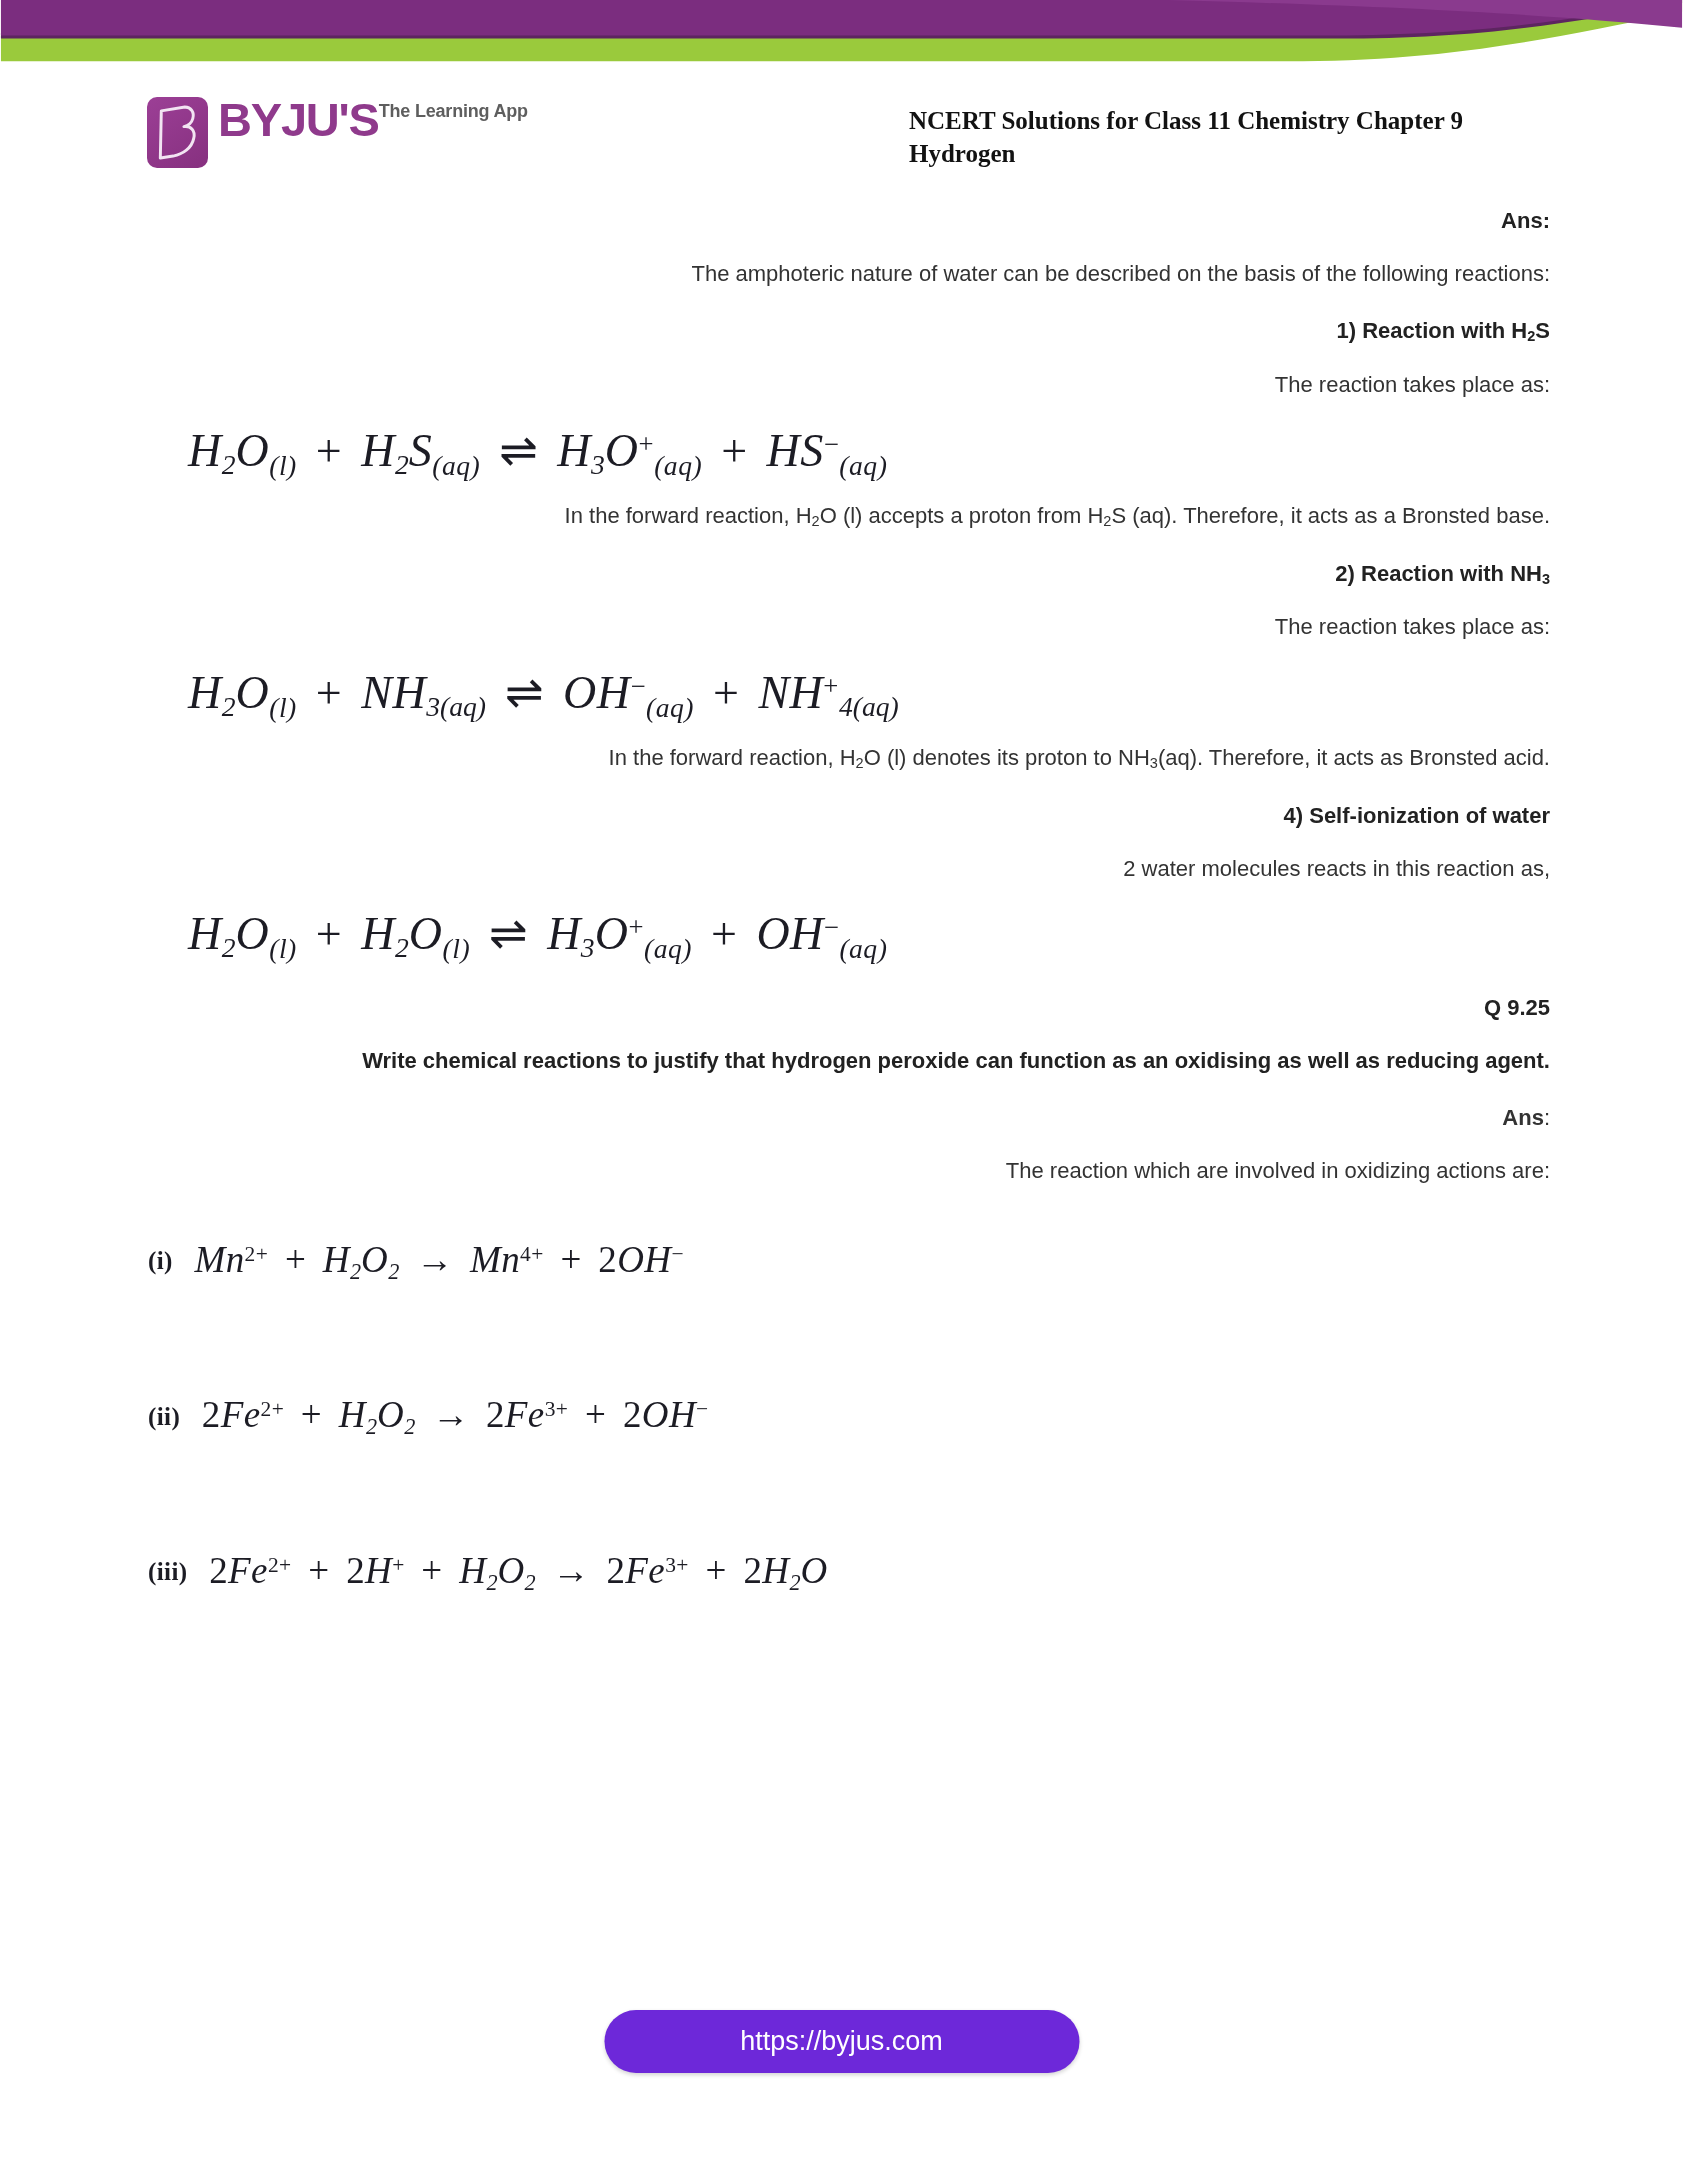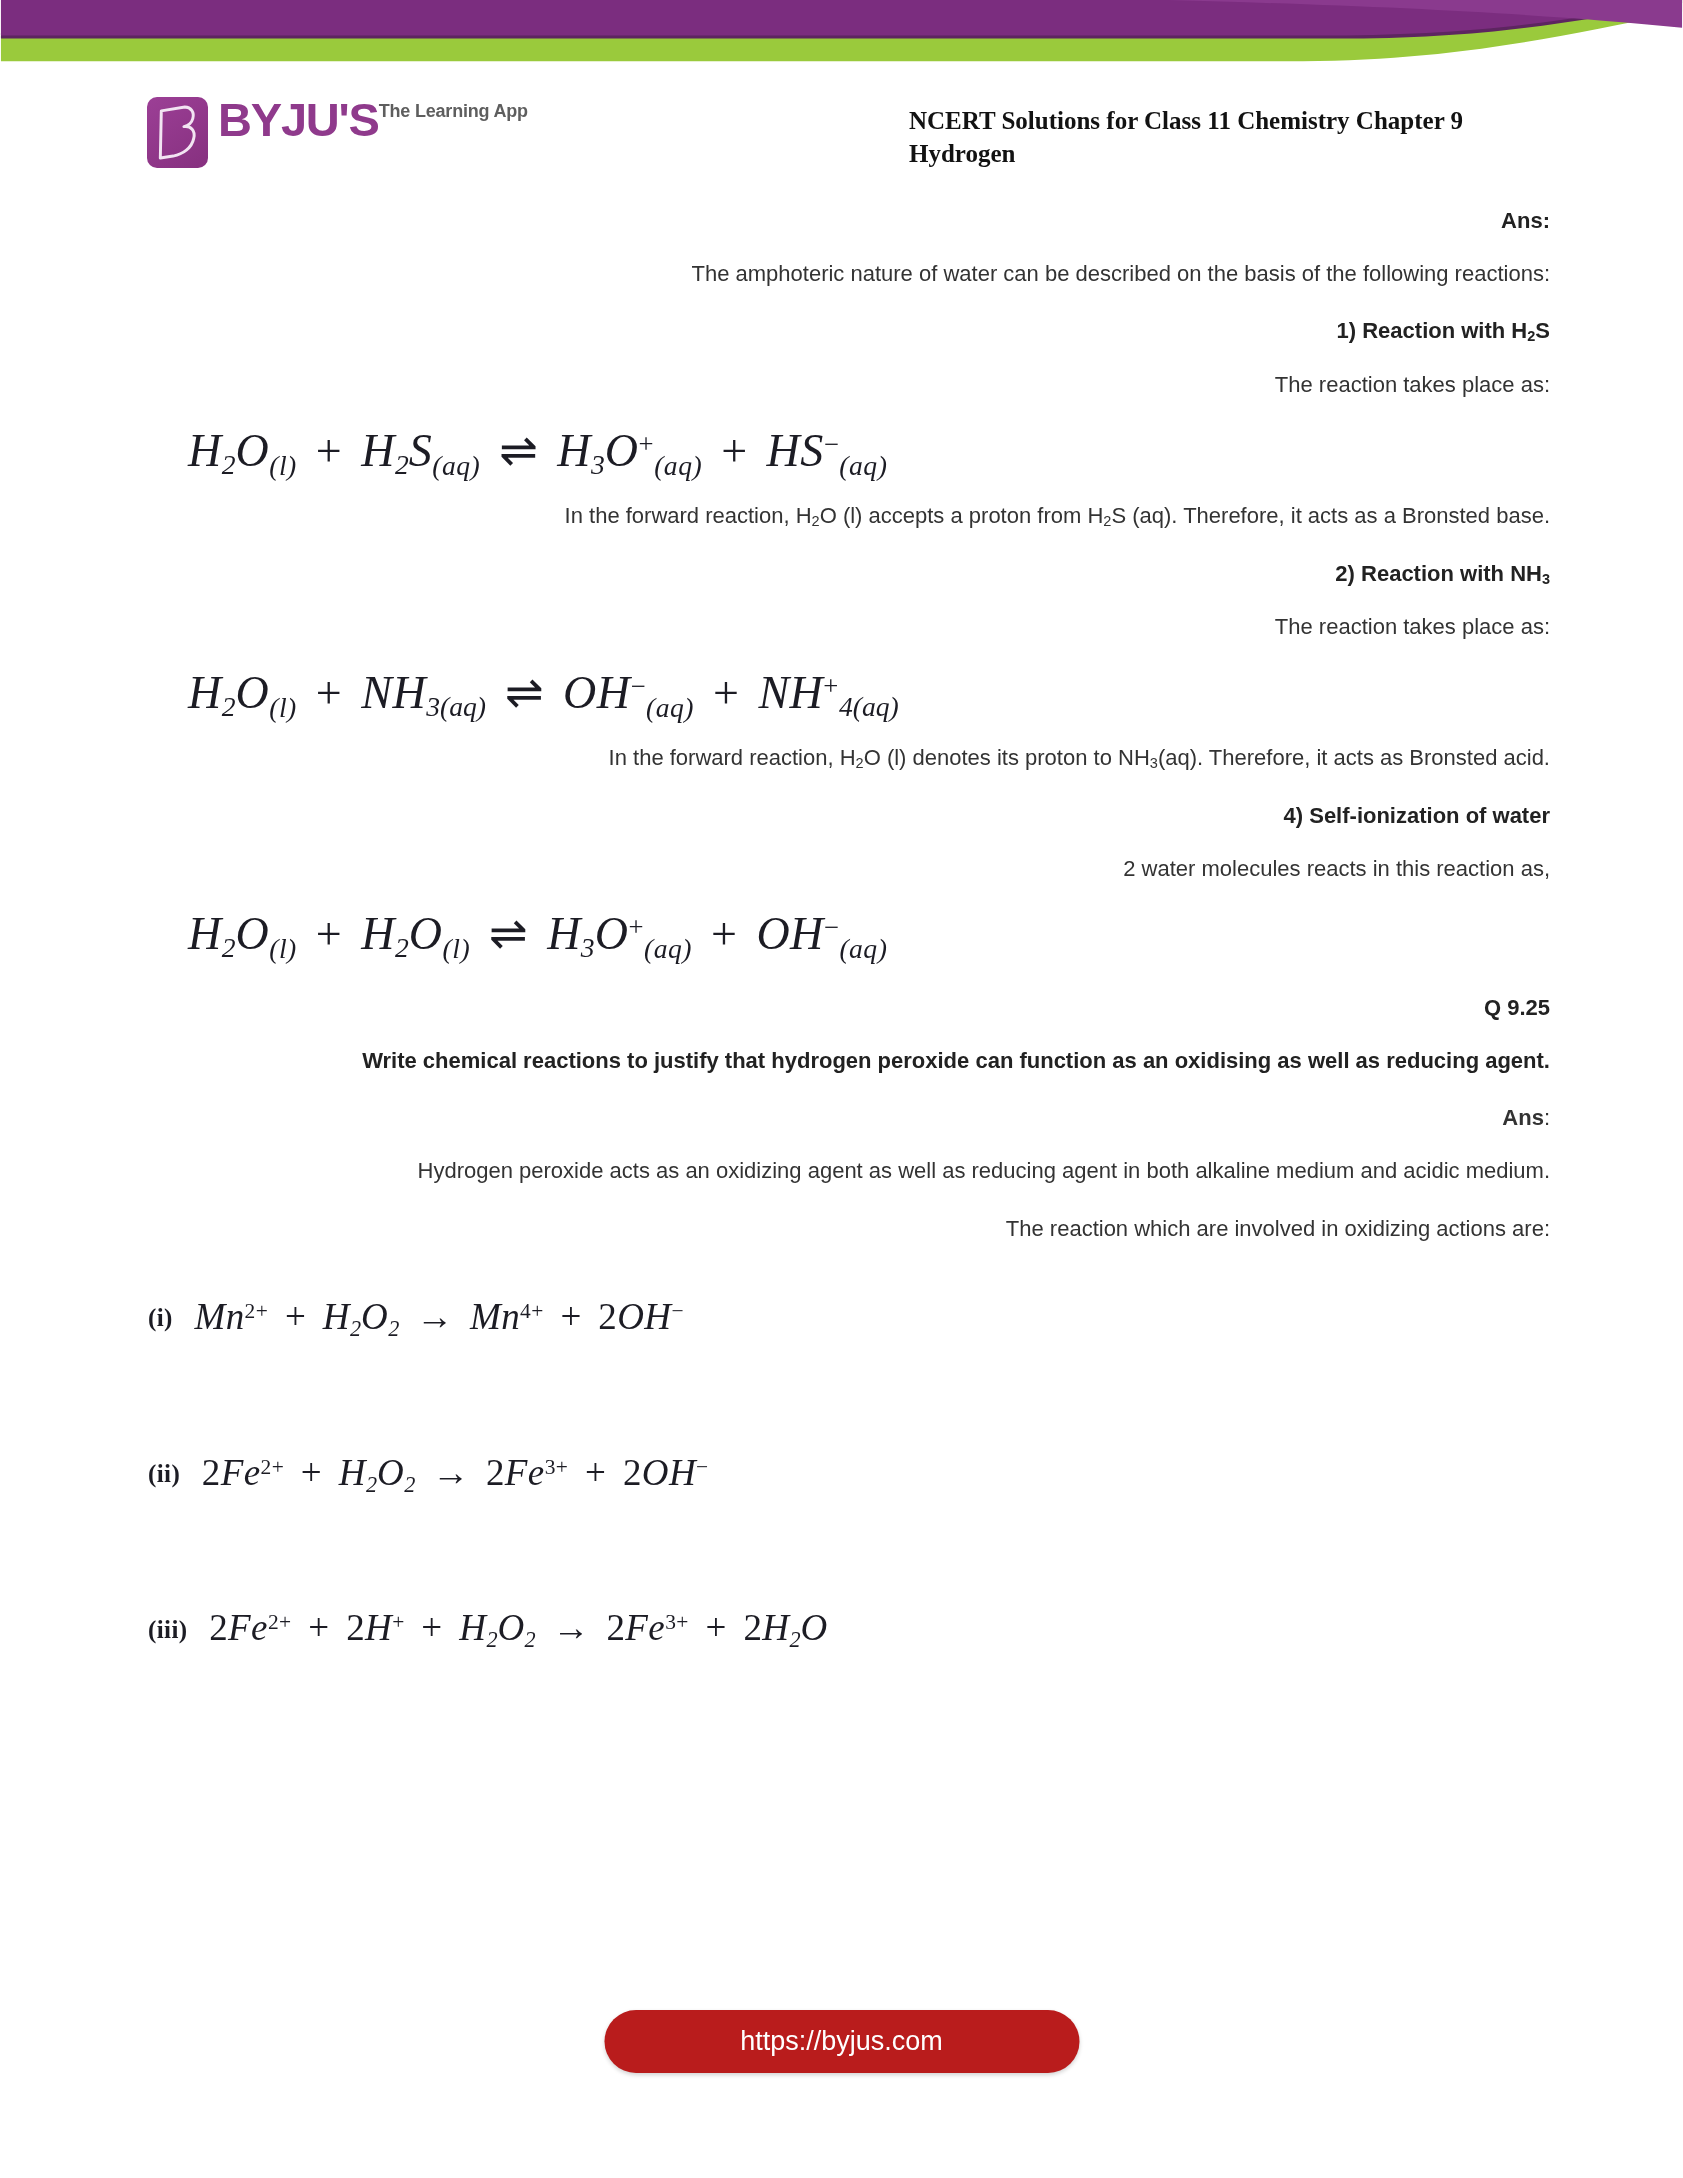--- a/index.html
+++ b/index.html
@@ -163,21 +163,21 @@
 
   
   .footer-pill {
     position: absolute;
     left: 50%;
     transform: translateX(-50%);
     top: 2010px;
     min-width: 475px;
     padding: 16px 40px;
     border-radius: 34px;
-    background: #b91c1c;
+    background: #6d28d9;
     color: #ffffff;
     font-size: 27px;
     text-align: center;
     font-family: "Liberation Sans", sans-serif;
     box-shadow: 0 2px 4px rgba(0,0,0,0.18);
     box-sizing: border-box;
   }
 </style>
 </head>
 <body>
@@ -263,21 +263,20 @@
     <span class="op">+</span>
     OH<sup>−</sup><span class="sub-state">(aq)</span>
   </div>
 
   <p class="para bold tight" style="margin-top:26px">Q 9.25</p>
 
   <p class="para bold">Write chemical reactions to justify that hydrogen peroxide can function as an oxidising as well as reducing agent.</p>
 
   <p class="para tight"><b>Ans</b>:</p>
 
-  <p class="para">Hydrogen peroxide acts as an oxidizing agent as well as reducing agent in both alkaline medium and acidic medium.</p>
 
   <p class="para" style="margin-bottom:0">The reaction which are involved in oxidizing actions are:</p>
 
   <div class="eq eq-mid eq-row">
     <span class="eq-label">(i)</span>
     Mn<sup>2+</sup>
     <span class="op">+</span>
     H<sub>2</sub>O<sub>2</sub>
     <span class="op">→</span>
     Mn<sup>4+</sup>

